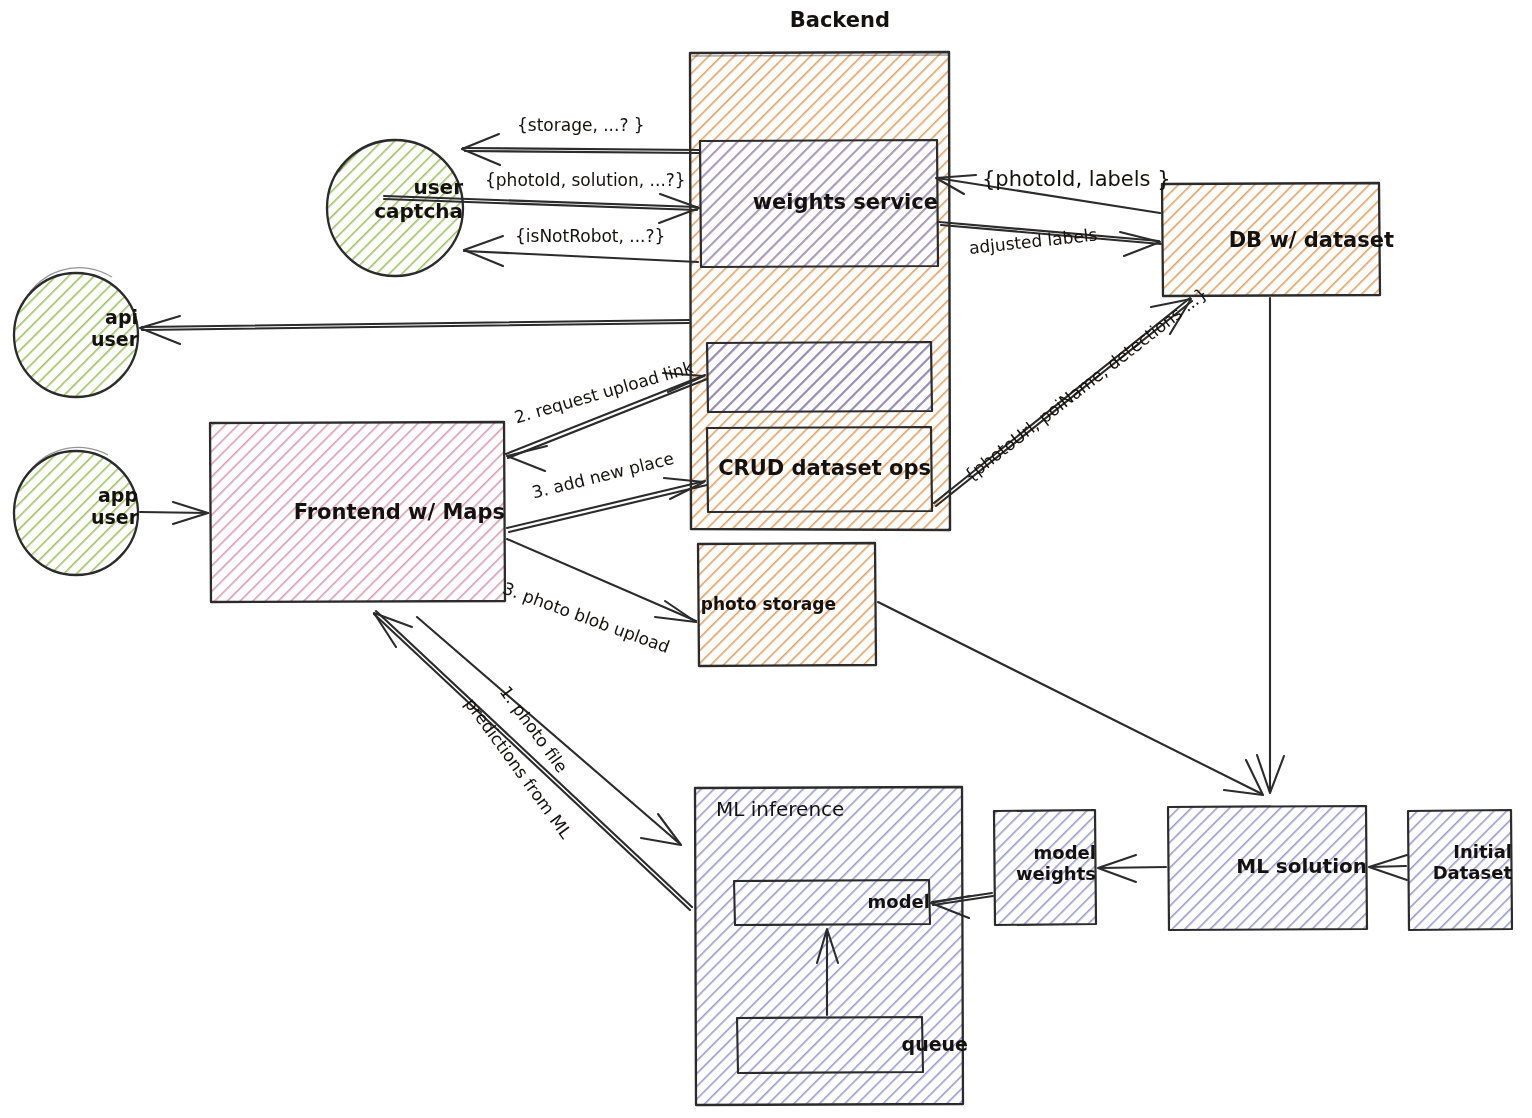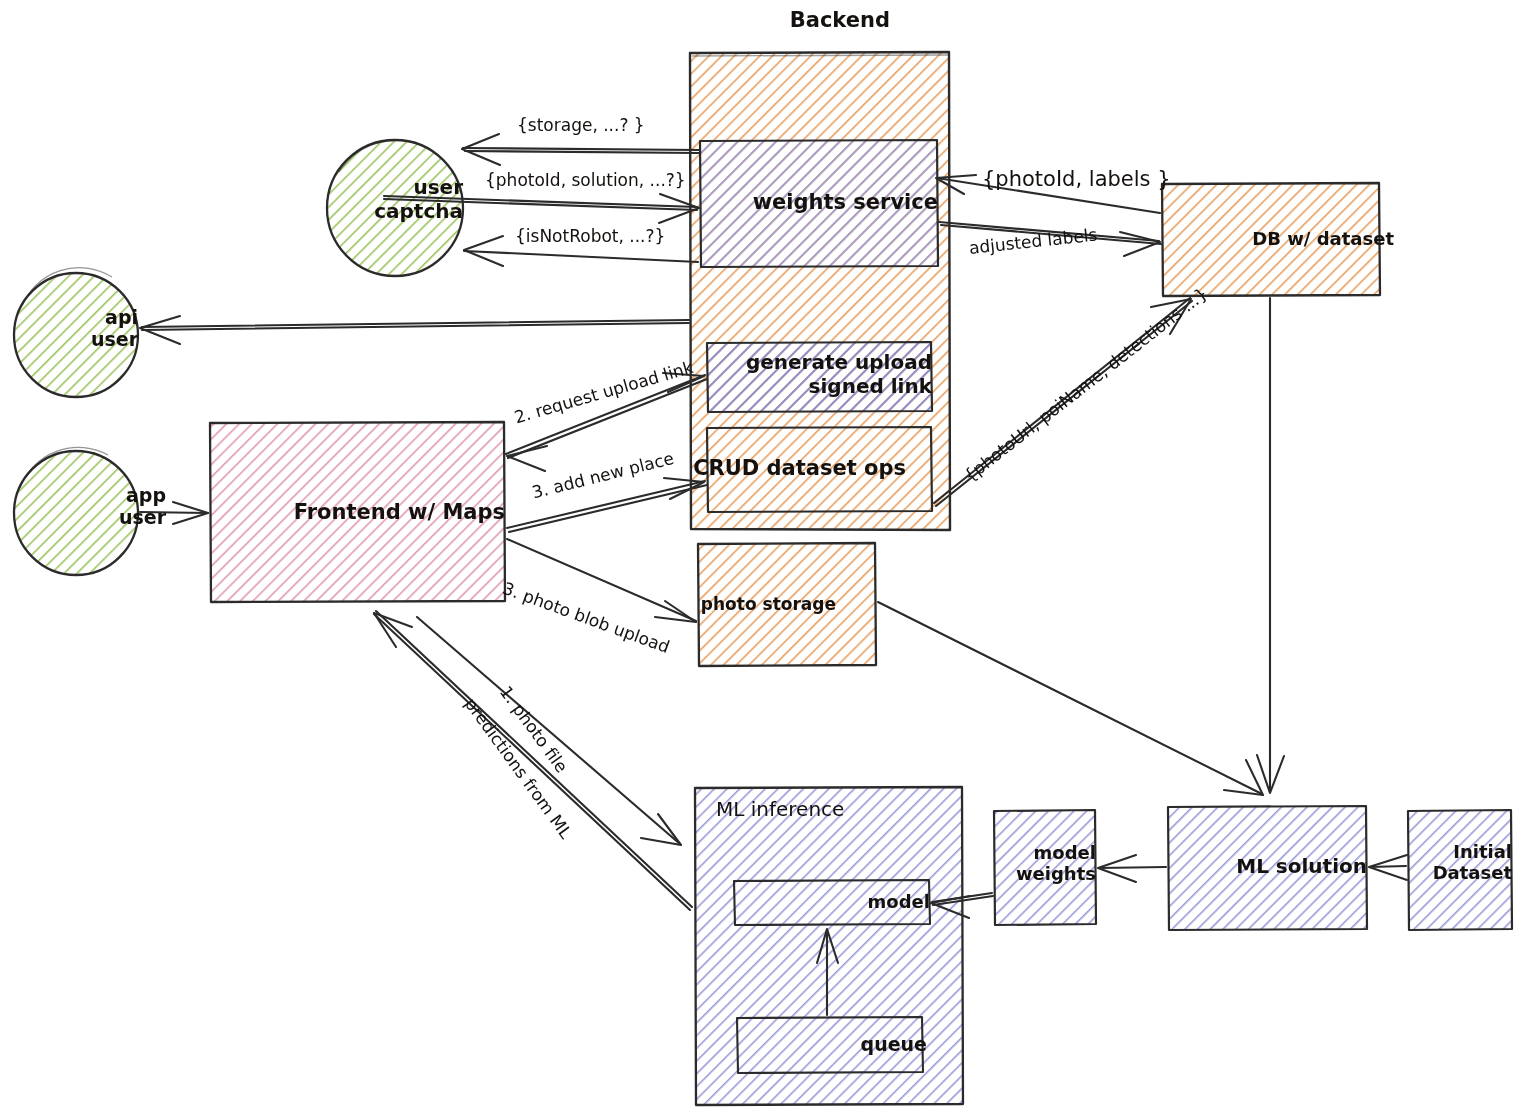--- a/index.html
+++ b/index.html
@@ -223,45 +223,43 @@
       <path d="M827,929 L817,963 M827,929 L838,963"></path>
     </g>
 
   </g>
 </svg>
 
 <div class="lbl node-label" style="left:690px;top:8px;width:200px;font-size:21px;">Backend</div>
 
 <div class="lbl node-label" style="left:700px;top:190px;width:238px;font-size:21px;">weights service</div>
 
-<div class="lbl node-label" style="left:707px;top:351px;width:225px;font-size:20px;">generate upload
-signed link</div>
-
-<div class="lbl node-label" style="left:681px;top:456px;width:225px;font-size:21px;">CRUD dataset ops</div>
+
+<div class="lbl node-label" style="left:706px;top:456px;width:225px;font-size:21px;">CRUD dataset ops</div>
 
 <div class="lbl node-label" style="left:327px;top:176px;width:136px;font-size:20px;">user
 captcha</div>
 
 <div class="lbl node-label" style="left:14px;top:306px;width:124px;font-size:19px;">api
 user</div>
 
-<div class="lbl node-label" style="left:14px;top:484px;width:124px;font-size:19px;margin-left:28px;">app
+<div class="lbl node-label" style="left:14px;top:484px;width:124px;font-size:19px;">app
 user</div>
 
 <div class="lbl node-label" style="left:210px;top:500px;width:295px;font-size:21px;">Frontend w/ Maps</div>
 
-<div class="lbl node-label" style="left:1162px;top:228px;width:232px;font-size:18px;">DB w/ dataset</div>
+<div class="lbl node-label" style="left:1162px;top:228px;width:232px;font-size:21px;">DB w/ dataset</div>
 
 <div class="lbl node-label" style="left:658px;top:594px;width:178px;font-size:17px;">photo storage</div>
 
 <div class="lbl" style="left:716px;top:798px;font-size:20px;">ML inference</div>
 
 <div class="lbl node-label" style="left:734px;top:891px;width:196px;font-size:18px;">model</div>
 
-<div class="lbl node-label" style="left:737px;top:1033px;width:190px;font-size:19px;">queue</div>
+<div class="lbl node-label" style="left:737px;top:1033px;width:190px;font-size:19px;padding-left:41px;">queue</div>
 
 <div class="lbl node-label" style="left:994px;top:842px;width:102px;font-size:18px;">model
 weights</div>
 
 <div class="lbl node-label" style="left:1168px;top:855px;width:199px;font-size:20px;">ML solution</div>
 
 <div class="lbl node-label" style="left:1408px;top:841px;width:104px;font-size:18px;">Initial
 Dataset</div>
 
 <div class="lbl" style="left:517px;top:115px;font-size:17px;">{storage, ...? }</div>

